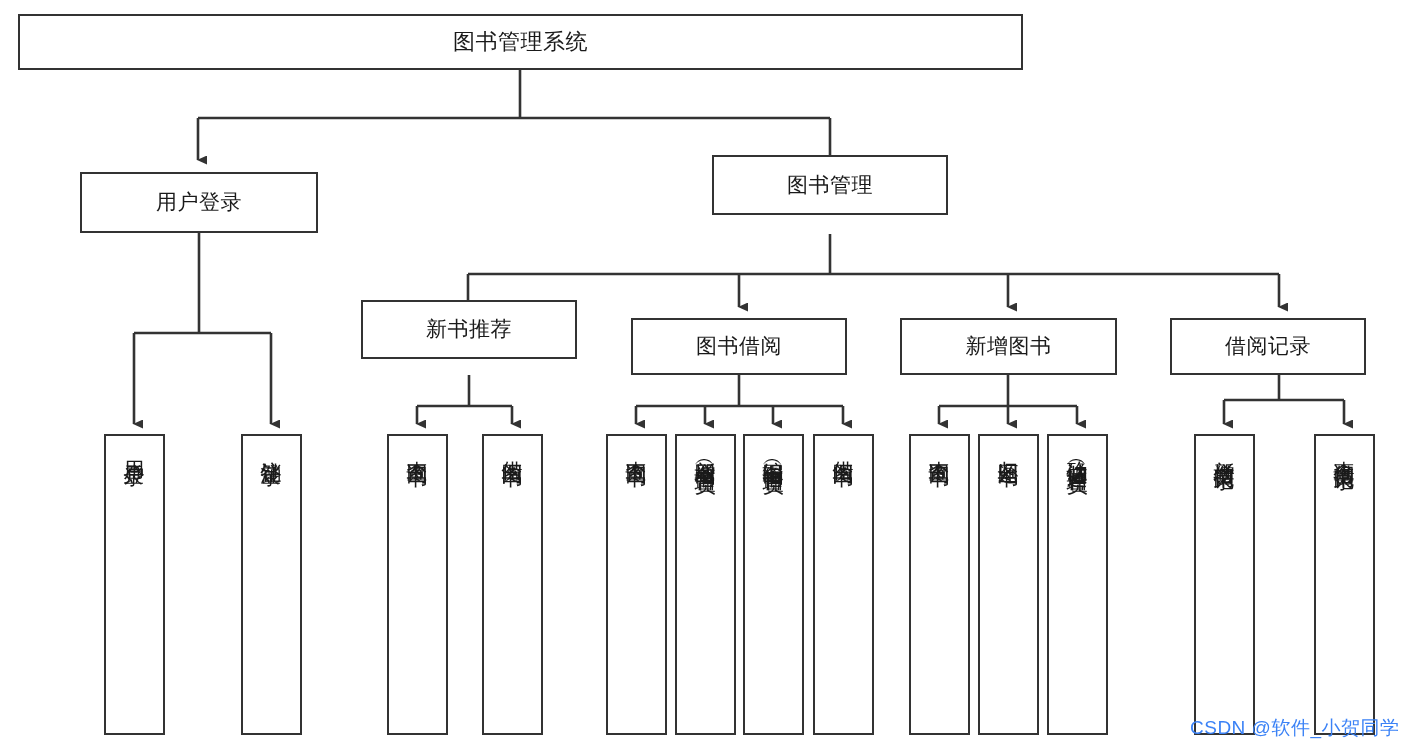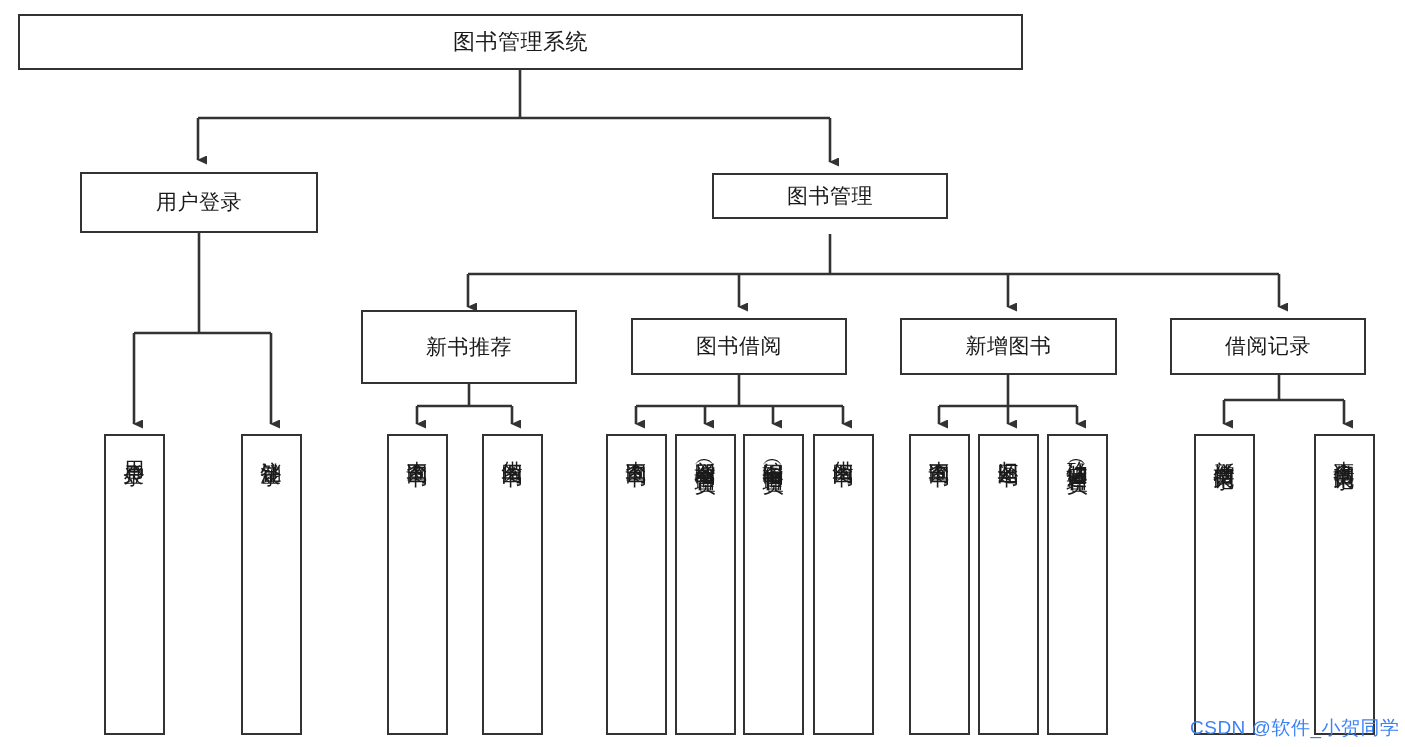--- a/index.html
+++ b/index.html
@@ -122,25 +122,25 @@
     </g>
   </svg>
 
   <div class="node horiz root" style="left:18px; top:14px; width:1005px; height:56px;">
     <span class="label">图书管理系统</span>
   </div>
 
   <div class="node horiz" style="left:80px; top:172px; width:238px; height:61px;">
     <span class="label">用户登录</span>
   </div>
-  <div class="node horiz" style="left:712px; top:173px; width:236px; height:46px;">
+  <div class="node horiz" style="left:712px; top:155px; width:236px; height:60px;">
     <span class="label">图书管理</span>
   </div>
 
-  <div class="node horiz" style="left:361px; top:310px; width:216px; height:74px;">
+  <div class="node horiz" style="left:361px; top:300px; width:216px; height:59px;">
     <span class="label">新书推荐</span>
   </div>
   <div class="node horiz" style="left:631px; top:318px; width:216px; height:57px;">
     <span class="label">图书借阅</span>
   </div>
   <div class="node horiz" style="left:900px; top:318px; width:217px; height:57px;">
     <span class="label">新增图书</span>
   </div>
   <div class="node horiz" style="left:1170px; top:318px; width:196px; height:57px;">
     <span class="label">借阅记录</span>

